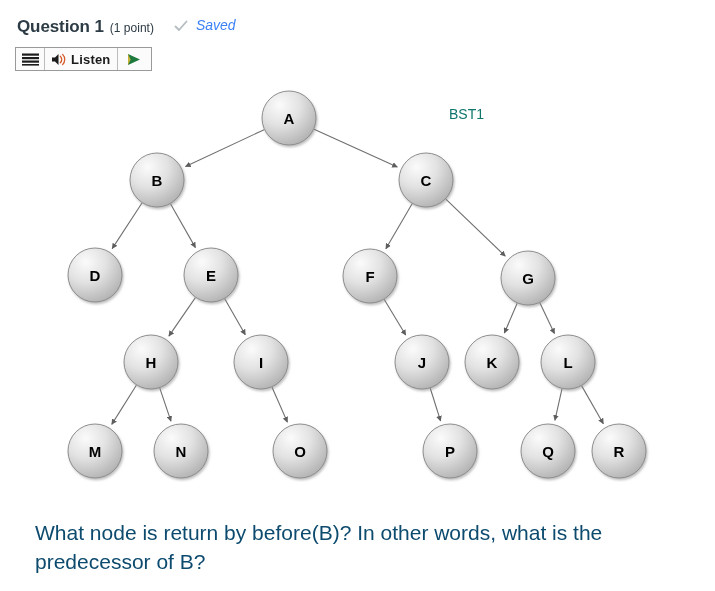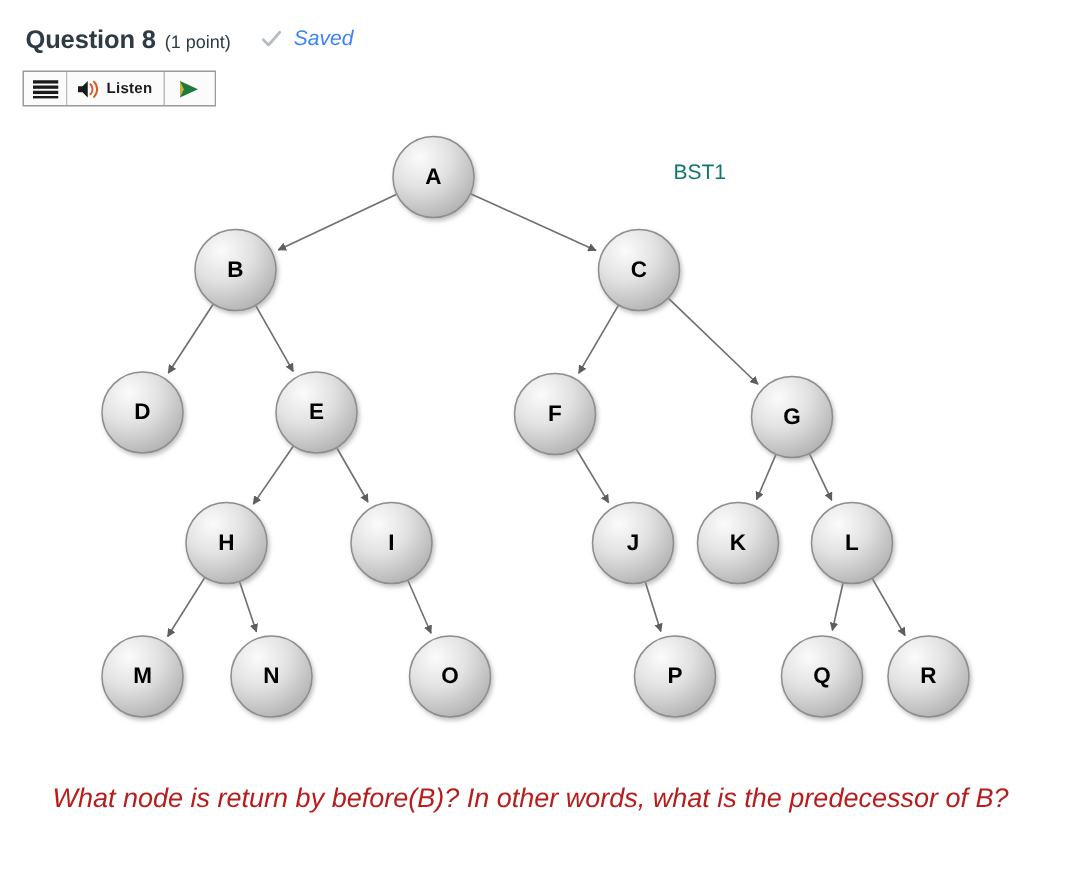--- a/index.html
+++ b/index.html
@@ -78,21 +78,21 @@
   #tb-menu {
     width: 29px;
     border-right: 1px solid #bcbcbc;
   }
   #tb-listen {
     padding: 0 7px 0 6px;
     border-right: 1px solid #bcbcbc;
     gap: 4px;
   }
   #listen-label {
-    font-size: 10px;
+    font-size: 13px;
     font-weight: bold;
     color: #1b1b1b;
     letter-spacing: 0.2px;
   }
   #tb-play {
     width: 33px;
   }
 
   
   #tree-figure {
@@ -115,31 +115,30 @@
     color: #0f766e;
     font-family: "Liberation Sans", sans-serif;
   }
 
   
   #question-body {
     position: absolute;
     left: 35px;
     top: 518px;
     width: 655px;
-    font-size: 18px;
+    font-size: 21px;
     line-height: 29px;
-    color: #b91c1c;
-    font-style: italic;
+    color: #0c4a6e;
   }
 </style>
 </head>
 <body>
 
 <div id="question-header">
-  <span id="question-title">Question 8</span>
+  <span id="question-title">Question 1</span>
   <span id="question-points">(1 point)</span>
   <span id="saved-indicator">
     <span id="saved-check">
       <svg width="14" height="14" viewBox="0 0 14 14">
         <polyline points="1.5,7.5 5,11 12.5,2.5" fill="none" stroke="#b5bcc2" stroke-width="1.8" stroke-linecap="round" stroke-linejoin="round"></polyline>
       </svg>
     </span>
     <span id="saved-label">Saved</span>
   </span>
 </div>

